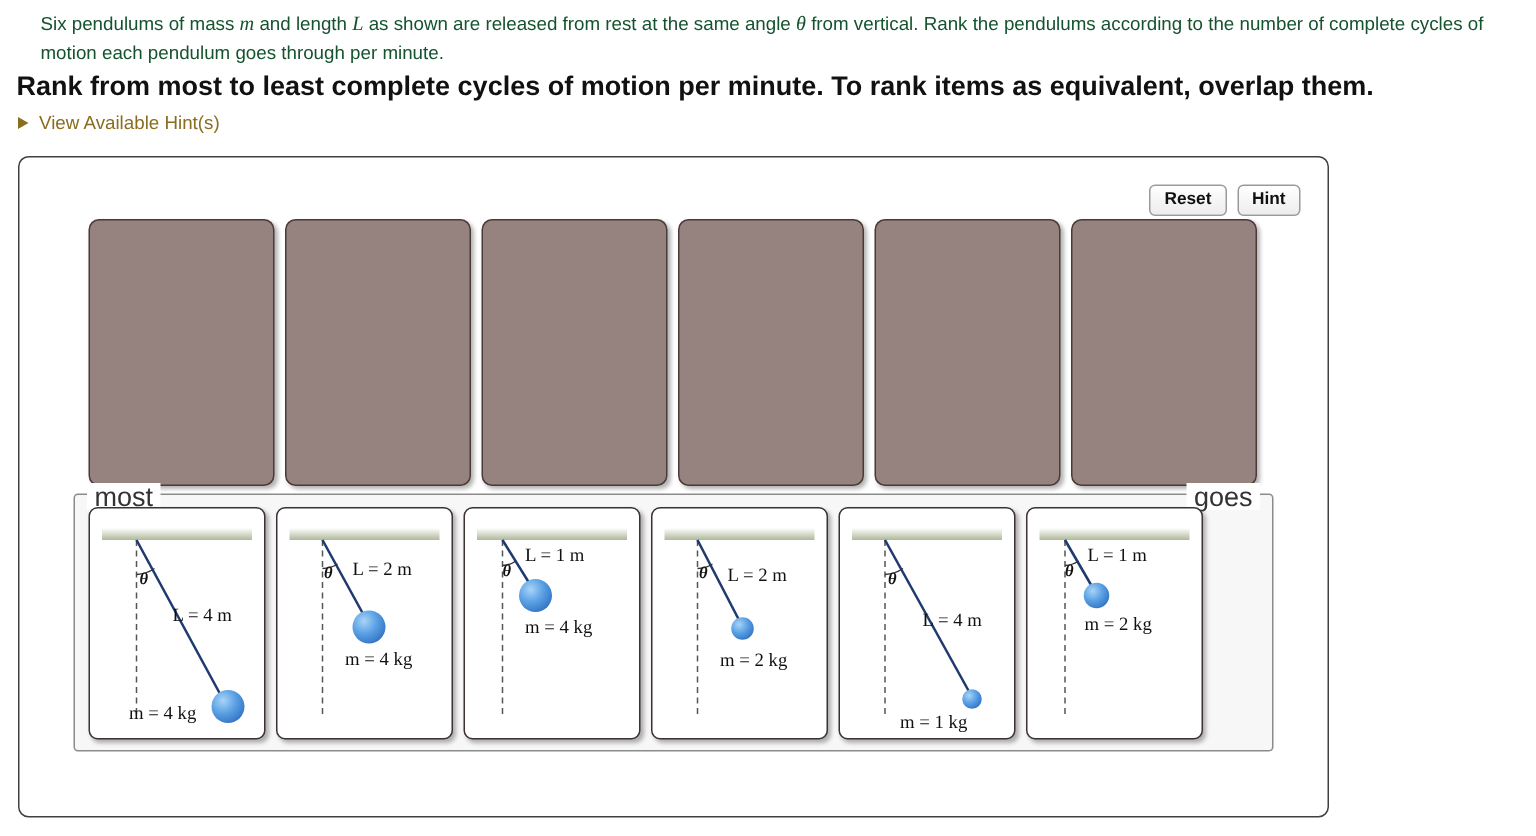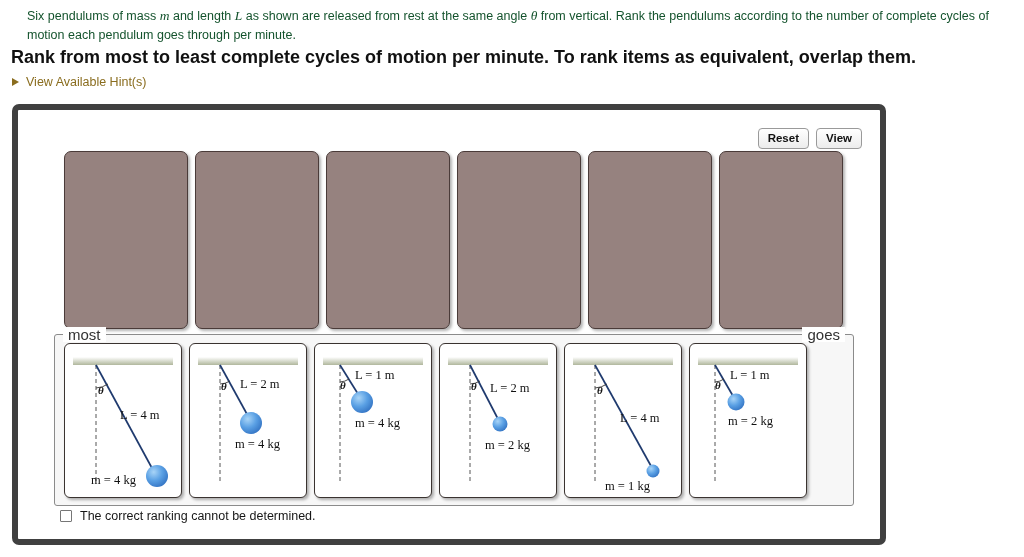--- a/index.html
+++ b/index.html
@@ -61,21 +61,21 @@
   }
   .hint-text { color: #8a6d1f; }
 
   
   .panel {
     position: absolute;
     left: 12px;
     top: 104px;
     width: 874px;
     height: 441px;
-    border: 6px solid #404040;
+    border: 1px solid #404040;
     border-radius: 7px;
     background: #ffffff;
     box-sizing: border-box;
   }
 
   .panel-buttons {
     position: absolute;
     right: 18px;
     top: 18px;
     display: flex;
@@ -122,21 +122,21 @@
     border: 1px solid #8b8b8b;
     border-radius: 3px;
     background: #f7f7f7;
     box-sizing: border-box;
   }
   .bin-label {
     position: absolute;
     top: -8px;
     background: #ffffff;
     padding: 0 5px;
-    font-size: 15px;
+    font-size: 18px;
     color: #333;
     line-height: 1;
   }
   .bin-label.most  { left: 8px; }
   .bin-label.least { right: 8px; }
 
   .cards {
     position: absolute;
     left: 9px;
     top: 8px;
@@ -189,21 +189,21 @@
 
 <div class="hint-link">
   <span class="hint-tri"></span>
   <span class="hint-text">View Available Hint(s)</span>
 </div>
 
 <div class="panel">
 
   <div class="panel-buttons">
     <button class="btn">Reset</button>
-    <button class="btn">View</button>
+    <button class="btn">Hint</button>
   </div>
 
   <div class="dropzones">
     <div class="dropzone"></div>
     <div class="dropzone"></div>
     <div class="dropzone"></div>
     <div class="dropzone"></div>
     <div class="dropzone"></div>
     <div class="dropzone"></div>
   </div>
@@ -354,18 +354,14 @@
           <text x="25" y="45" font-family="Liberation Serif, serif" font-style="italic" font-weight="bold" font-size="11" fill="#111">θ</text>
           <circle cx="46" cy="58" r="8.5" fill="url(#bob6)"></circle>
           <text x="40" y="35" font-family="Liberation Serif, serif" font-size="12.5" fill="#111">L = 1 m</text>
           <text x="38" y="81" font-family="Liberation Serif, serif" font-size="12.5" fill="#111">m = 2 kg</text>
         </svg>
       </div>
 
     </div>
   </div>
 
-  <div class="cannot-row">
-    <span class="cbx"></span>
-    <span>The correct ranking cannot be determined.</span>
-  </div>
 
 </div>
 
 </body></html>

